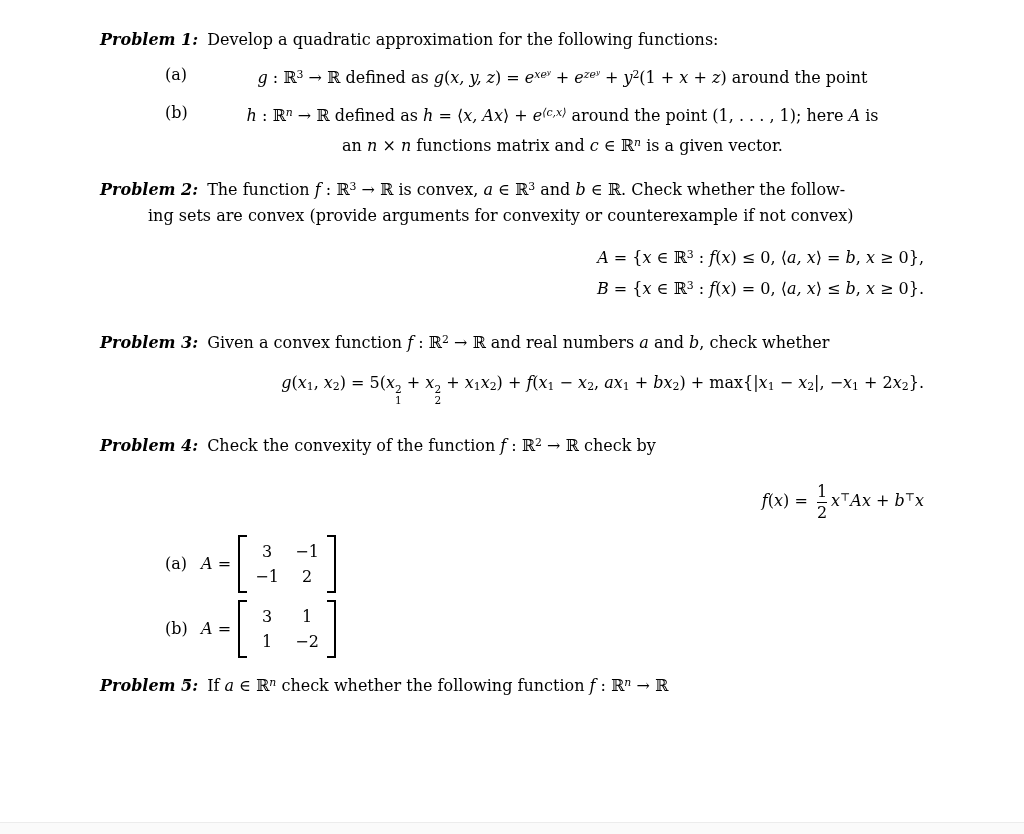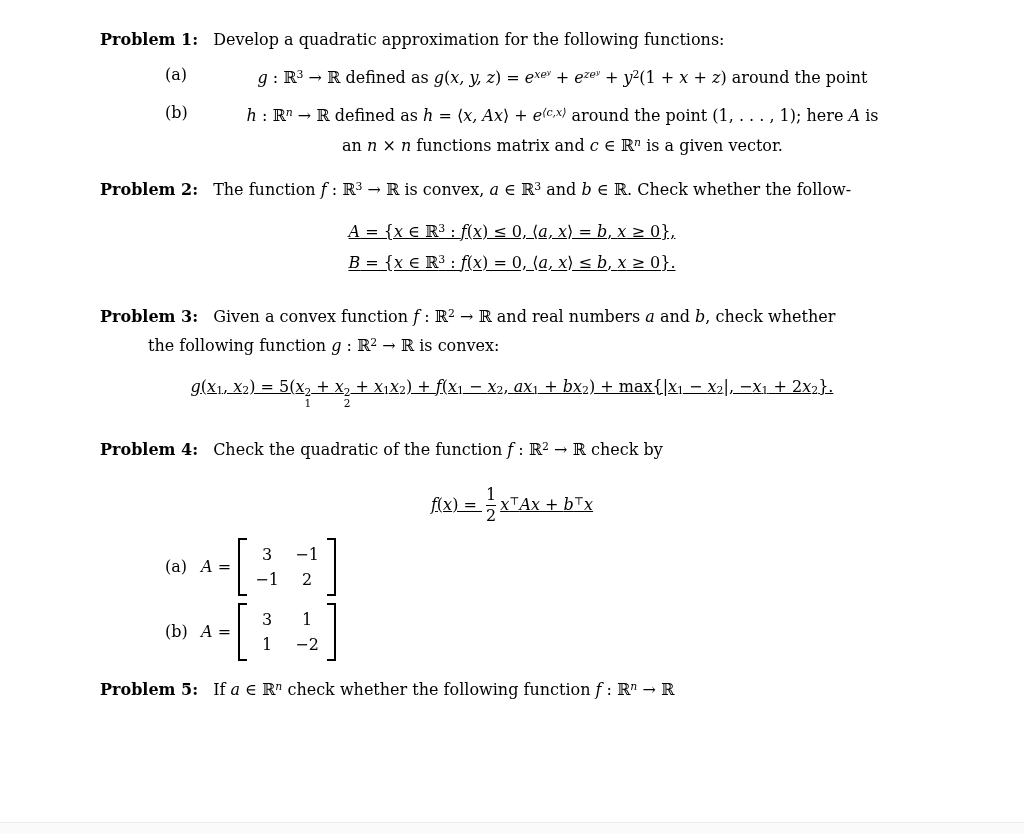--- a/index.html
+++ b/index.html
@@ -3,28 +3,28 @@
 <meta charset="utf-8">
 <style>
   html,body{margin:0;padding:0;}
   body{
     width:1024px;height:834px;background:#ffffff;color:#000000;
     font-family:"DejaVu Serif","DejaVu Sans",serif;
     font-size:16px;line-height:26px;position:relative;overflow:hidden;
   }
   .content{padding:27px 100px 0 100px;}
   .prob{margin:0;}
-  .plabel{font-weight:bold;margin-right:15px;}
+  .plabel{font-weight:bold;margin-right:9px;font-style:italic;}
   .pline{white-space:nowrap;}
   .cont{margin-left:48px;white-space:nowrap;}
   .item{display:flex;margin-left:65px;margin-top:9px;}
   .ilabel{flex:0 0 36px;white-space:nowrap;}
   .ibody{flex:1;text-align:center;}
   .ibody .line{white-space:nowrap;display:block;}
-  .disp{text-align:center;white-space:nowrap;text-decoration:underline;}
+  .disp{text-align:right;white-space:nowrap;}
   .disp-sets{margin:13px 0 2px 0;}
   .disp-eq3{margin:14px 0 2px 0;}
   .disp-frac{margin:14px 0 8px 0;line-height:50px;}
   .disp-eq5{margin:10px 0 2px 0;}
   .mt14{margin-top:14px;}
   .mt24{margin-top:24px;}
   .mt12{margin-top:12px;}
   .whenline{margin-left:48px;margin-top:4px;}
   
   .r-n{}
@@ -72,41 +72,41 @@
         <span class="line"><span class="r-i">h</span><span class="r-n"> : </span><span class="r-bb">ℝ</span><span class="r-supi">n</span><span class="r-n"> → </span><span class="r-bb">ℝ</span><span class="r-n"> defined as </span><span class="r-i">h</span><span class="r-n"> = ⟨</span><span class="r-i">x, Ax</span><span class="r-n">⟩ + </span><span class="r-i">e</span><span class="r-supi">⟨c,x⟩</span><span class="r-n"> around the point (1, . . . , 1); here </span><span class="r-i">A</span><span class="r-n"> is</span></span>
         <span class="line"><span class="r-n">an </span><span class="r-i">n</span><span class="r-n"> × </span><span class="r-i">n</span><span class="r-n"> functions matrix and </span><span class="r-i">c</span><span class="r-n"> ∈ </span><span class="r-bb">ℝ</span><span class="r-supi">n</span><span class="r-n"> is a given vector.</span></span>
       </span>
     </div>
   </div>
 
   <div class="prob mt14">
     <div class="pline">
       <span class="plabel">Problem 2:</span><span class="rich"><span class="r-n">The function </span><span class="r-i">f</span><span class="r-n"> : </span><span class="r-bb">ℝ</span><span class="r-sup">3</span><span class="r-n"> → </span><span class="r-bb">ℝ</span><span class="r-n"> is convex, </span><span class="r-i">a</span><span class="r-n"> ∈ </span><span class="r-bb">ℝ</span><span class="r-sup">3</span><span class="r-n"> and </span><span class="r-i">b</span><span class="r-n"> ∈ </span><span class="r-bb">ℝ</span><span class="r-n">. Check whether the follow-</span></span>
     </div>
+    <div class="cont"><span class="r-n">ing sets are convex (provide arguments for convexity or counterexample if not convex)</span></div>
     <div class="disp disp-sets"><span class="r-cal">A</span><span class="r-n"> = {</span><span class="r-i">x</span><span class="r-n"> ∈ </span><span class="r-bb">ℝ</span><span class="r-sup">3</span><span class="r-n"> : </span><span class="r-i">f</span><span class="r-n">(</span><span class="r-i">x</span><span class="r-n">) ≤ 0, ⟨</span><span class="r-i">a, x</span><span class="r-n">⟩ = </span><span class="r-i">b</span><span class="r-n">, </span><span class="r-i">x</span><span class="r-n"> ≥ 0},</span></div>
     <div class="disp"><span class="r-cal">B</span><span class="r-n"> = {</span><span class="r-i">x</span><span class="r-n"> ∈ </span><span class="r-bb">ℝ</span><span class="r-sup">3</span><span class="r-n"> : </span><span class="r-i">f</span><span class="r-n">(</span><span class="r-i">x</span><span class="r-n">) = 0, ⟨</span><span class="r-i">a, x</span><span class="r-n">⟩ ≤ </span><span class="r-i">b</span><span class="r-n">, </span><span class="r-i">x</span><span class="r-n"> ≥ 0}.</span></div>
   </div>
 
   <div class="prob mt24">
     <div class="pline">
       <span class="plabel">Problem 3:</span><span class="rich"><span class="r-n">Given a convex function </span><span class="r-i">f</span><span class="r-n"> : </span><span class="r-bb">ℝ</span><span class="r-sup">2</span><span class="r-n"> → </span><span class="r-bb">ℝ</span><span class="r-n"> and real numbers </span><span class="r-i">a</span><span class="r-n"> and </span><span class="r-i">b</span><span class="r-n">, check whether</span></span>
     </div>
-    <div class="cont"><span class="r-n">the following function </span><span class="r-i">g</span><span class="r-n"> : </span><span class="r-bb">ℝ</span><span class="r-sup">2</span><span class="r-n"> → </span><span class="r-bb">ℝ</span><span class="r-n"> is convex:</span></div>
     <div class="disp disp-eq3"><span class="r-i">g</span><span class="r-n">(</span><span class="r-i">x</span><span class="r-sub">1</span><span class="r-n">, </span><span class="r-i">x</span><span class="r-sub">2</span><span class="r-n">) = 5(</span><span class="r-i">x</span><span class="ss">
           <span>2</span>
           <span>1</span>
         </span><span class="r-n"> + </span><span class="r-i">x</span><span class="ss">
           <span>2</span>
           <span>2</span>
         </span><span class="r-n"> + </span><span class="r-i">x</span><span class="r-sub">1</span><span class="r-i">x</span><span class="r-sub">2</span><span class="r-n">) + </span><span class="r-i">f</span><span class="r-n">(</span><span class="r-i">x</span><span class="r-sub">1</span><span class="r-n"> − </span><span class="r-i">x</span><span class="r-sub">2</span><span class="r-n">, </span><span class="r-i">ax</span><span class="r-sub">1</span><span class="r-n"> + </span><span class="r-i">bx</span><span class="r-sub">2</span><span class="r-n">) + max{|</span><span class="r-i">x</span><span class="r-sub">1</span><span class="r-n"> − </span><span class="r-i">x</span><span class="r-sub">2</span><span class="r-n">|, −</span><span class="r-i">x</span><span class="r-sub">1</span><span class="r-n"> + 2</span><span class="r-i">x</span><span class="r-sub">2</span><span class="r-n">}.</span></div>
   </div>
 
   <div class="prob mt24">
     <div class="pline">
-      <span class="plabel">Problem 4:</span><span class="rich"><span class="r-n">Check the quadratic of the function </span><span class="r-i">f</span><span class="r-n"> : </span><span class="r-bb">ℝ</span><span class="r-sup">2</span><span class="r-n"> → </span><span class="r-bb">ℝ</span><span class="r-n"> check by</span></span>
+      <span class="plabel">Problem 4:</span><span class="rich"><span class="r-n">Check the convexity of the function </span><span class="r-i">f</span><span class="r-n"> : </span><span class="r-bb">ℝ</span><span class="r-sup">2</span><span class="r-n"> → </span><span class="r-bb">ℝ</span><span class="r-n"> check by</span></span>
     </div>
     <div class="disp disp-frac"><span class="r-i">f</span><span class="r-n">(</span><span class="r-i">x</span><span class="r-n">) = </span><span class="frac">
           <span>1</span>
           <span class="fbar"></span>
           <span>2</span>
         </span><span class="r-i">x</span><span class="r-sup">⊤</span><span class="r-i">Ax</span><span class="r-n"> + </span><span class="r-i">b</span><span class="r-sup">⊤</span><span class="r-i">x</span></div>
 
     <div class="mitem">
       <span class="ilabel">(a)</span>
       <span class="mlead"><span class="r-i">A</span><span class="r-n"> =</span></span>

